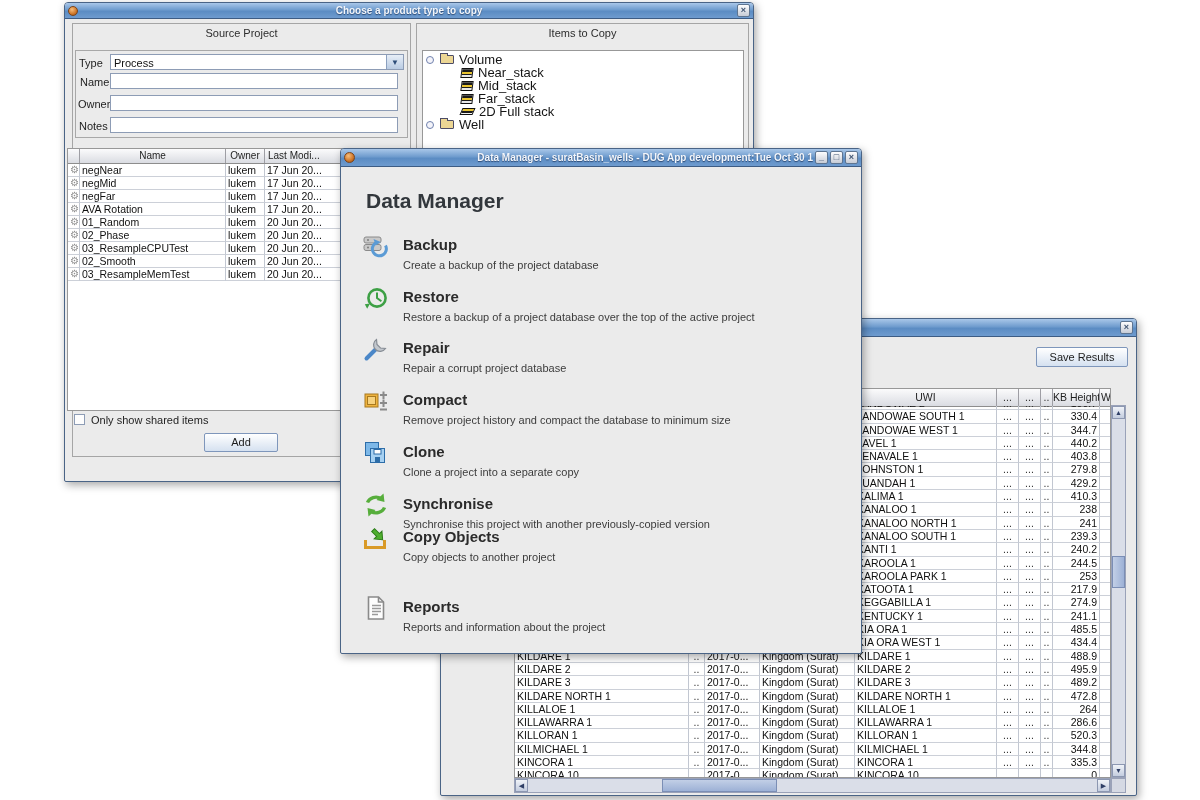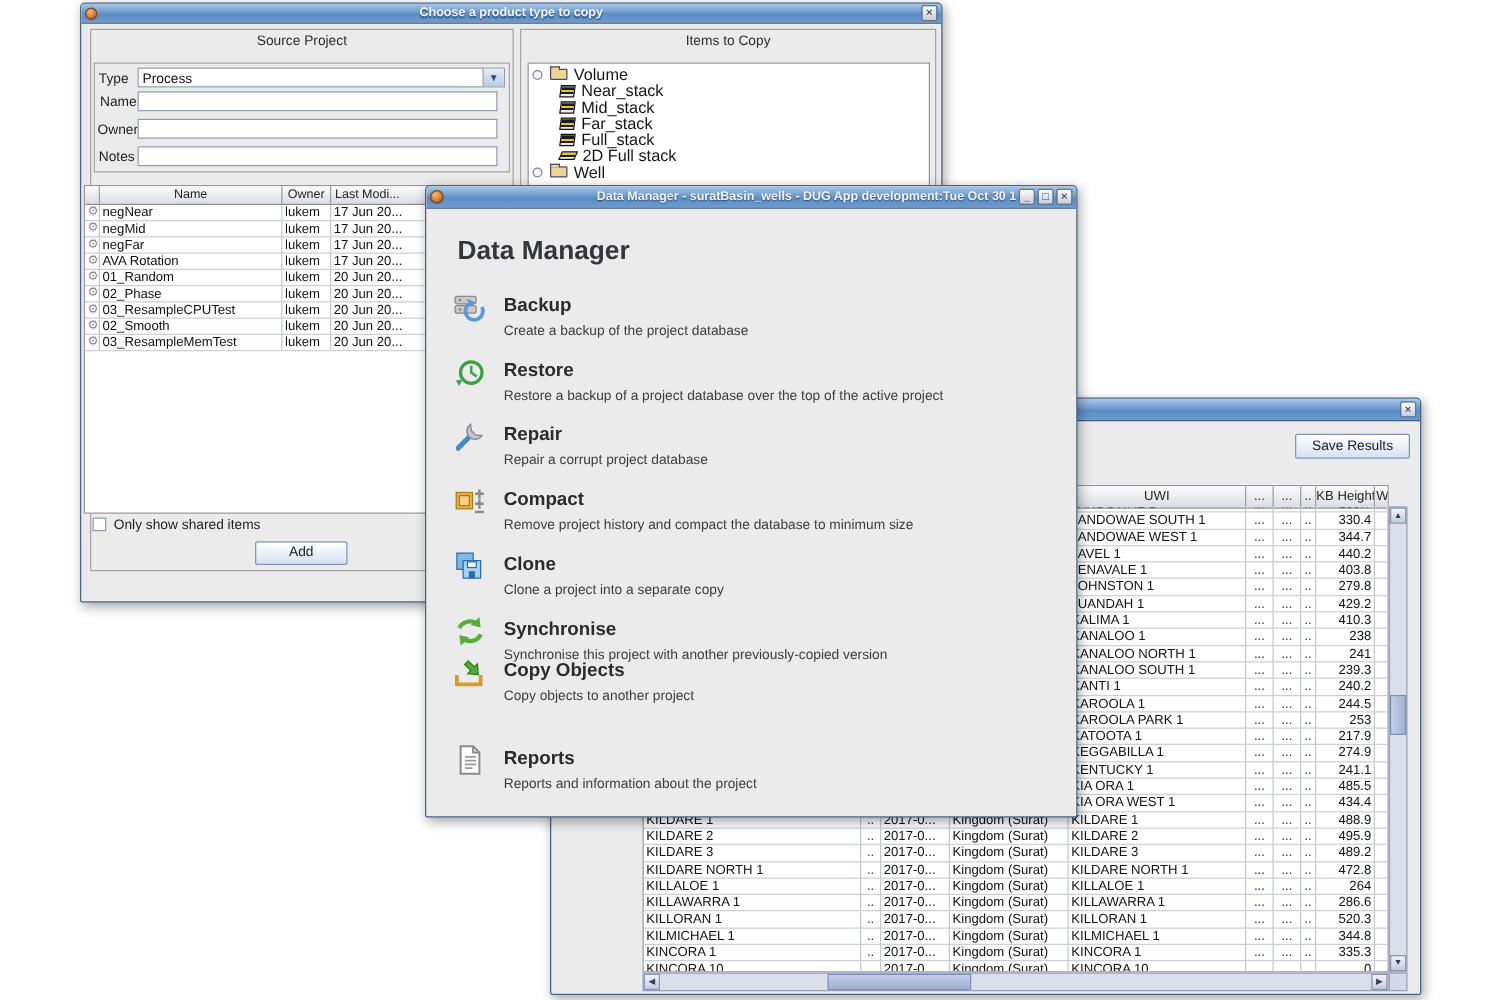--- a/index.html
+++ b/index.html
@@ -59,21 +59,21 @@
   .t2 .trow{height:13.3px;} .t2 .td{line-height:12.5px;}
   .w-name{width:174px;flex:0 0 auto;} .w-dots{width:16px;flex:0 0 auto;text-align:center;color:#333;}
   .w-date{width:55px;flex:0 0 auto;} .w-king{width:95px;flex:0 0 auto;} .w-uwi{width:142px;flex:0 0 auto;}
   .w-d1,.w-d2{width:22px;flex:0 0 auto;text-align:center;color:#333;} .w-d3{width:12px;flex:0 0 auto;text-align:center;color:#333;}
   .w-kb{width:47px;flex:0 0 auto;text-align:right;} .w-w{width:12px;flex:0 0 auto;}
   .rows-clip{position:absolute;left:0;right:0;top:17px;bottom:0;overflow:hidden;}
   .rows-off{margin-top:-9px;}
 
   
   .tree-row{display:flex;align-items:center;height:13px;padding-left:3px;}
-  .tree-row.lvl1{padding-left:25px;}
+  .tree-row.lvl1{padding-left:38px;}
   .handle{width:8px;height:8px;border:1px solid #7081ad;border-radius:50%;background:#f4f4fa;
           margin-right:6px;box-sizing:border-box;flex:0 0 auto;display:none;}
   .tree-row.has-handle .handle{display:block;}
   .ticon{flex:0 0 auto;margin-right:5px;box-sizing:border-box;}
   .kind-folder .ticon{width:14px;height:9px;background:#ecd694;border:1px solid #4c4c66;border-radius:1px;position:relative;}
   .kind-folder .ticon:before{content:"";position:absolute;left:-1px;top:-3px;width:6px;height:2px;
           background:#ecd694;border:1px solid #4c4c66;border-bottom:none;}
   .kind-volume .ticon{width:12px;height:10px;transform:skewX(-8deg);border:1px solid #111;
           background:linear-gradient(#555 0 15%,#1a1a1a 15% 38%,#e7c331 38% 58%,#1a1a1a 58% 78%,#e8e8e8 78% 100%);}
   .kind-volume2d .ticon{width:13px;height:7px;transform:skewX(-24deg);border:1px solid #111;
@@ -239,25 +239,20 @@
           <span class="ticon"></span>
           <span class="tlabel">Mid_stack</span>
         </div>
 
         <div class="tree-row lvl1 kind-volume">
 
           <span class="ticon"></span>
           <span class="tlabel">Far_stack</span>
         </div>
 
-        <div class="tree-row lvl1 kind-volume">
-
-          <span class="ticon"></span>
-          <span class="tlabel">Full_stack</span>
-        </div>
 
         <div class="tree-row lvl1 kind-volume2d">
 
           <span class="ticon"></span>
           <span class="tlabel">2D Full stack</span>
         </div>
 
         <div class="tree-row lvl0 kind-folder has-handle">
           <span class="handle"></span>
           <span class="ticon"></span>

